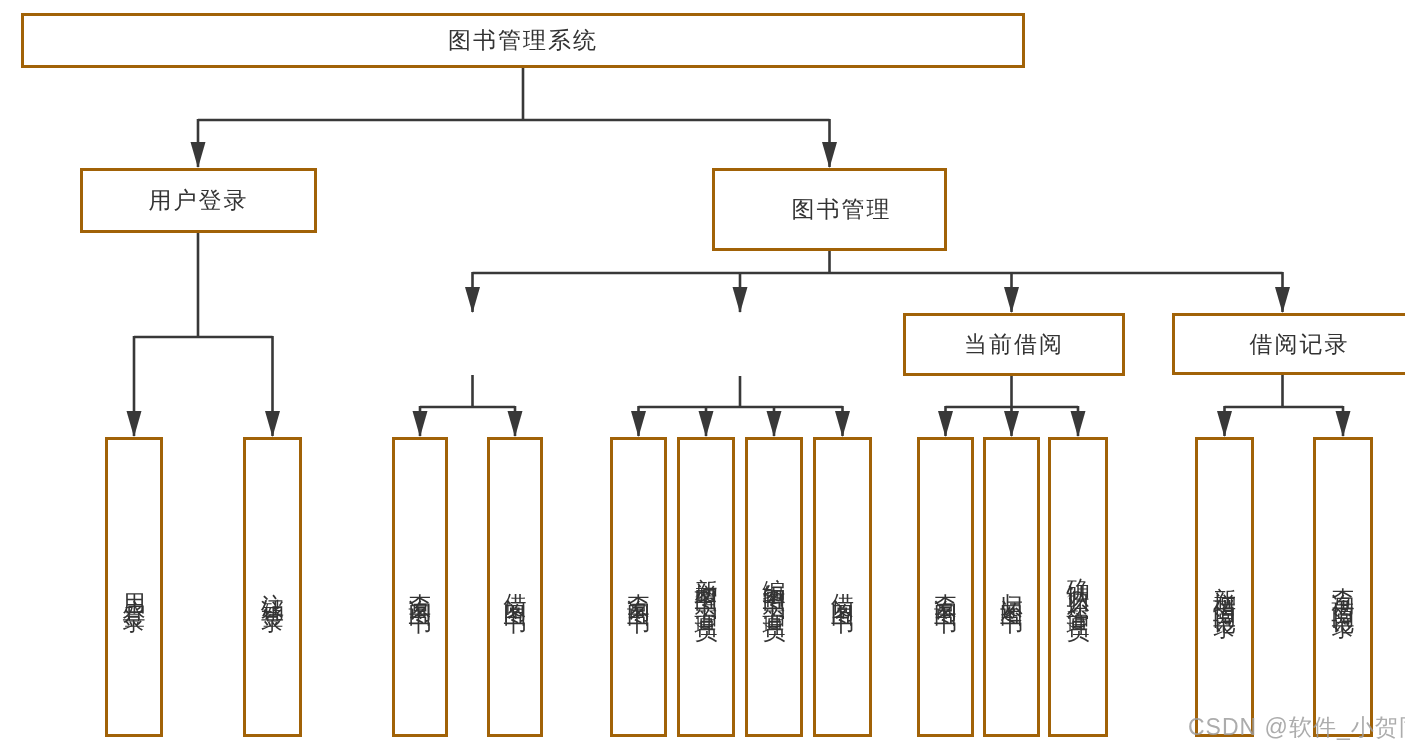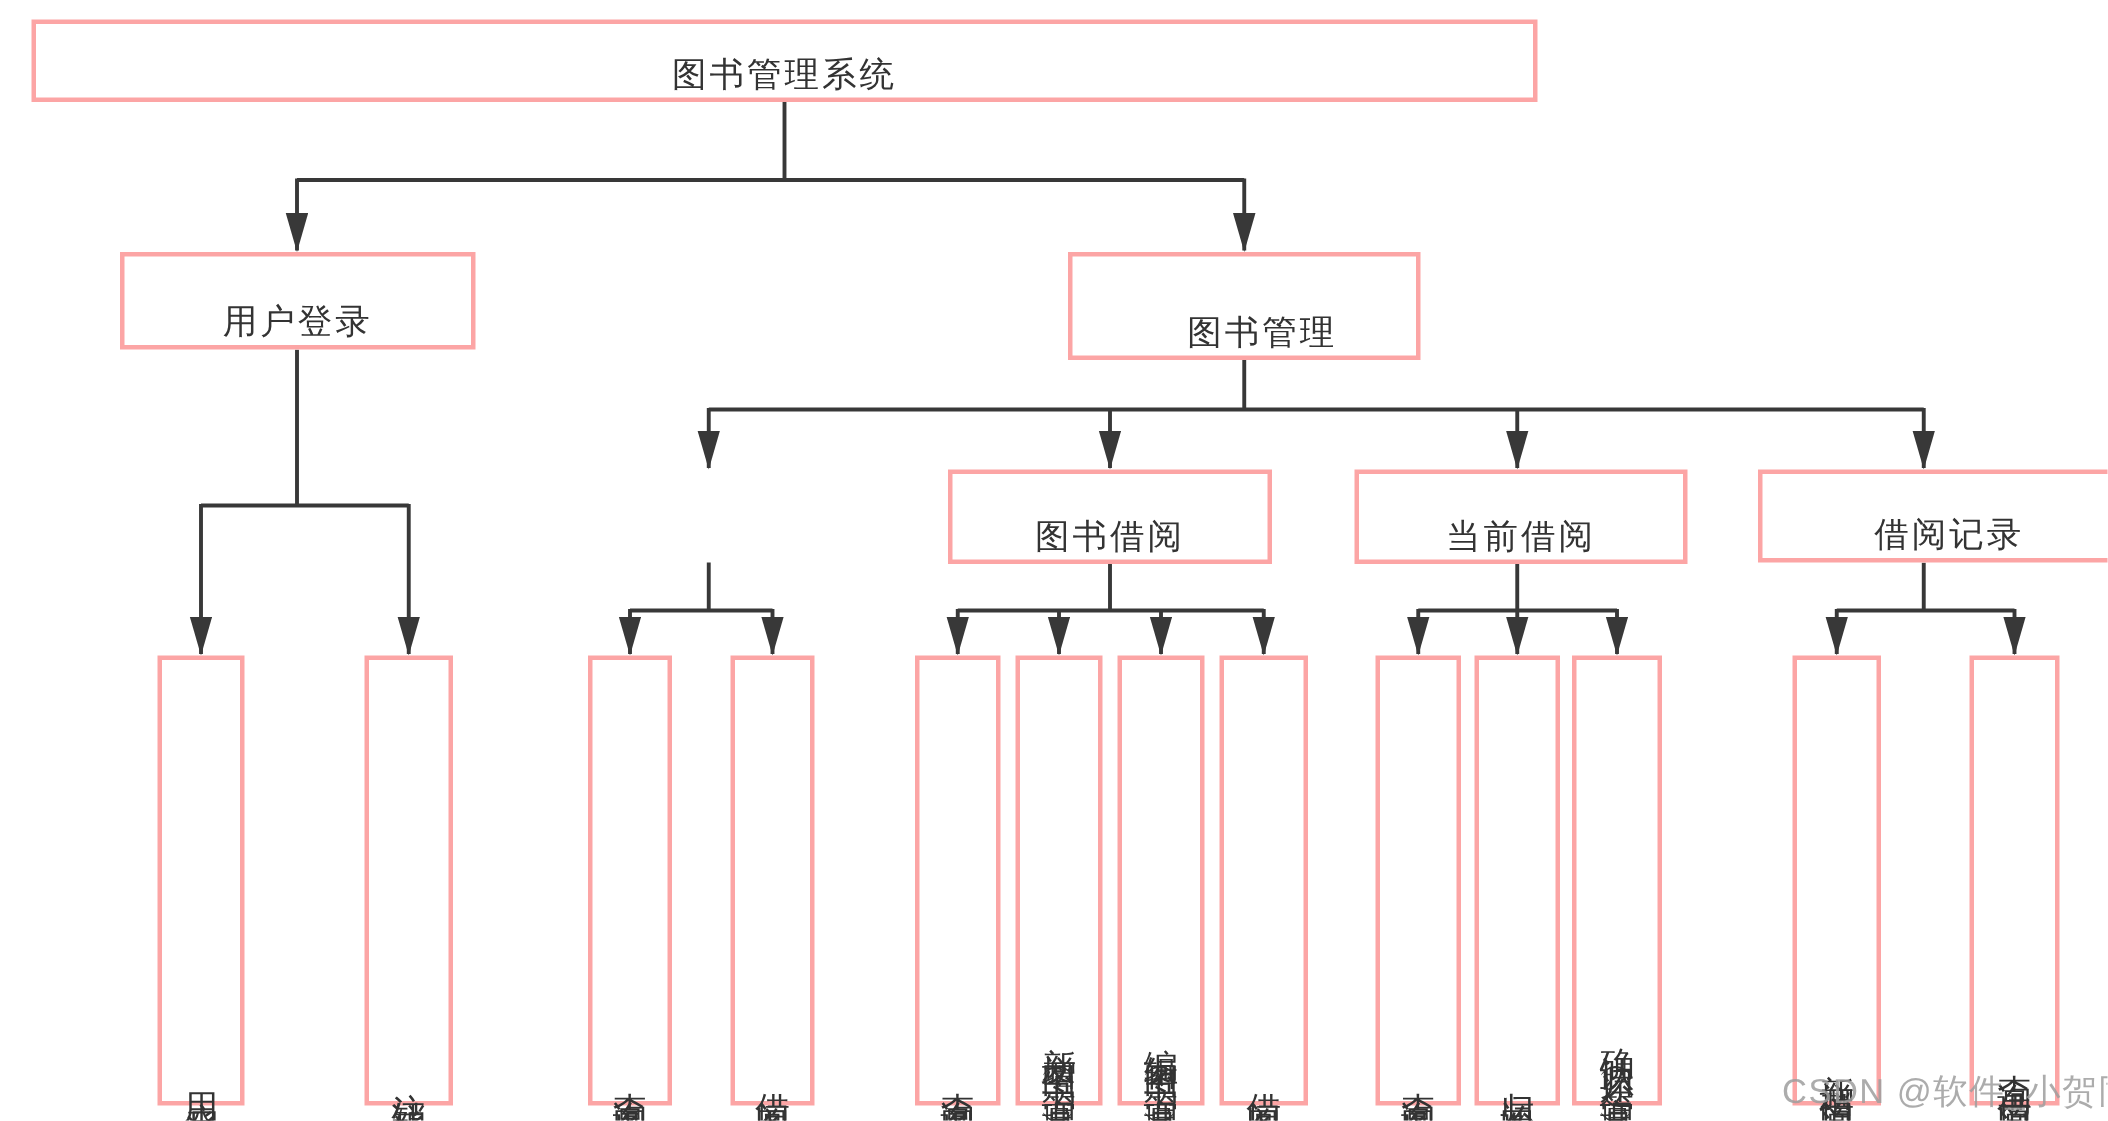--- a/index.html
+++ b/index.html
@@ -19,46 +19,46 @@
   }
   #wires {
     position: absolute;
     left: 0; top: 0;
     width: 1405px; height: 747px;
     z-index: 0;
   }
   .node {
     position: absolute;
     box-sizing: border-box;
-    border: 3px solid #fca5a5;
+    border: 3px solid #a16207;
     background: #ffffff;
     color: #333333;
     display: flex;
-    align-items: flex-end;
+    align-items: center;
     justify-content: center;
     z-index: 1;
   }
   .hnode {
     font-size: 23px;
     letter-spacing: 2px;
     white-space: nowrap;
   }
   .vnode .vtext {
     writing-mode: vertical-rl;
     text-orientation: mixed;
     font-size: 23px;
     letter-spacing: 6px;
     line-height: 1;
     color: #333333;
     white-space: nowrap;
   }
   
   .b-root   { left:  21px; top: 13px; width:1004px; height:55px; }
   .b-l2-0   { left:  80px; top:168px; width: 237px; height:65px; }
-  .b-l2-1   { left: 712px; top:168px; width: 235px; height:72px;padding-left:24px; }
+  .b-l2-1   { left: 712px; top:168px; width: 235px; height:83px;padding-left:24px; }
   .b-l3-0   { left: 362px; top:312px; width: 221px; height:63px; }
   .b-l3-1   { left: 632px; top:313px; width: 216px; height:63px; }
   .b-l3-2   { left: 903px; top:313px; width: 222px; height:63px; }
   .b-l3-3   { left:1172px; top:313px; width: 255px; height:62px; }
   .vnode    { top:437px; height:300px; }
   .b-v1  { left: 105px; width:58px; }
   .b-v2  { left: 243px; width:59px; }
   .b-v3  { left: 392px; width:56px; }
   .b-v4  { left: 487px; width:56px; }
   .b-v5  { left: 610px; width:57px; }
@@ -152,23 +152,20 @@
     <span>图书管理系统</span>
   </div>
 
   <div class="node hnode b-l2-0">
     <span>用户登录</span>
   </div>
   <div class="node hnode b-l2-1">
     <span>图书管理</span>
   </div>
 
-  <div class="node hnode b-l3-1">
-    <span>图书借阅</span>
-  </div>
   <div class="node hnode b-l3-2">
     <span>当前借阅</span>
   </div>
   <div class="node hnode b-l3-3">
     <span>借阅记录</span>
   </div>
 
   <div class="node vnode b-v1">
     <span class="vtext">用户登录</span>
   </div>

